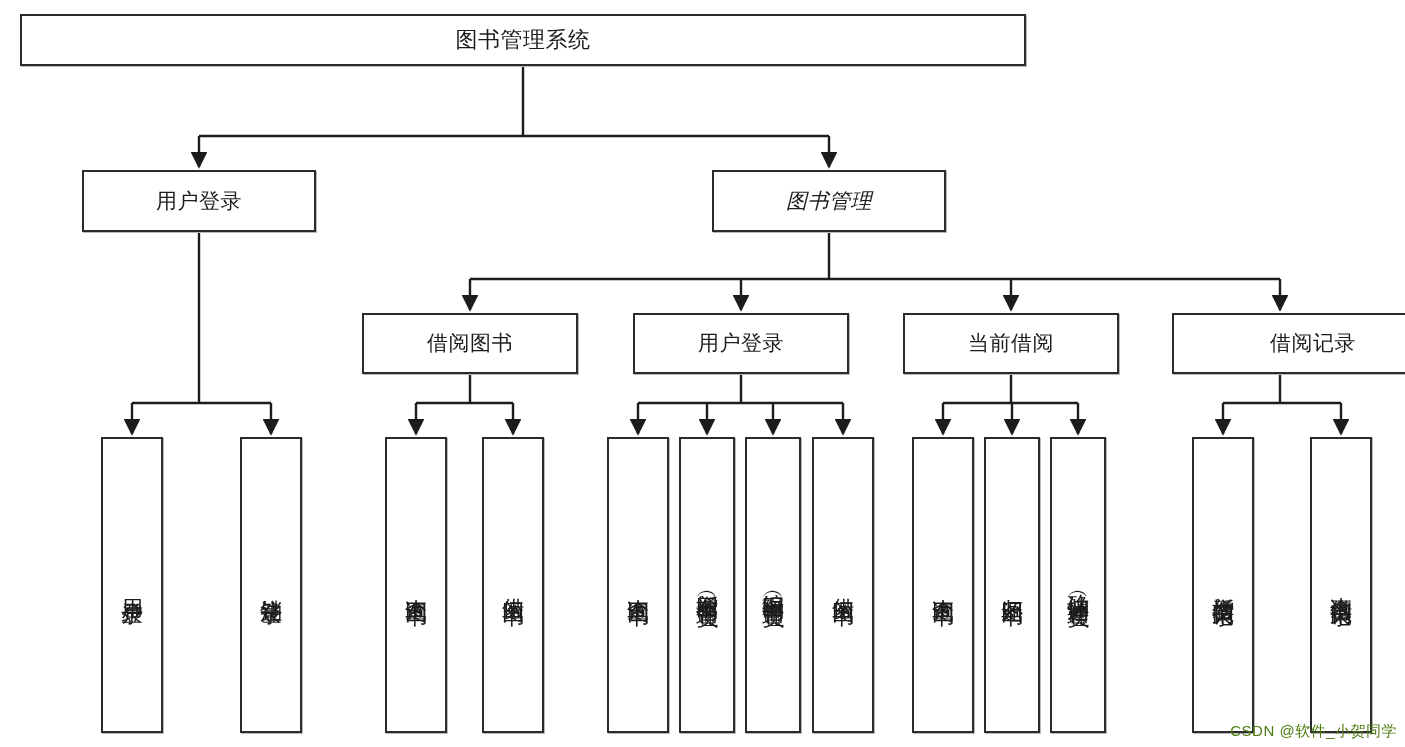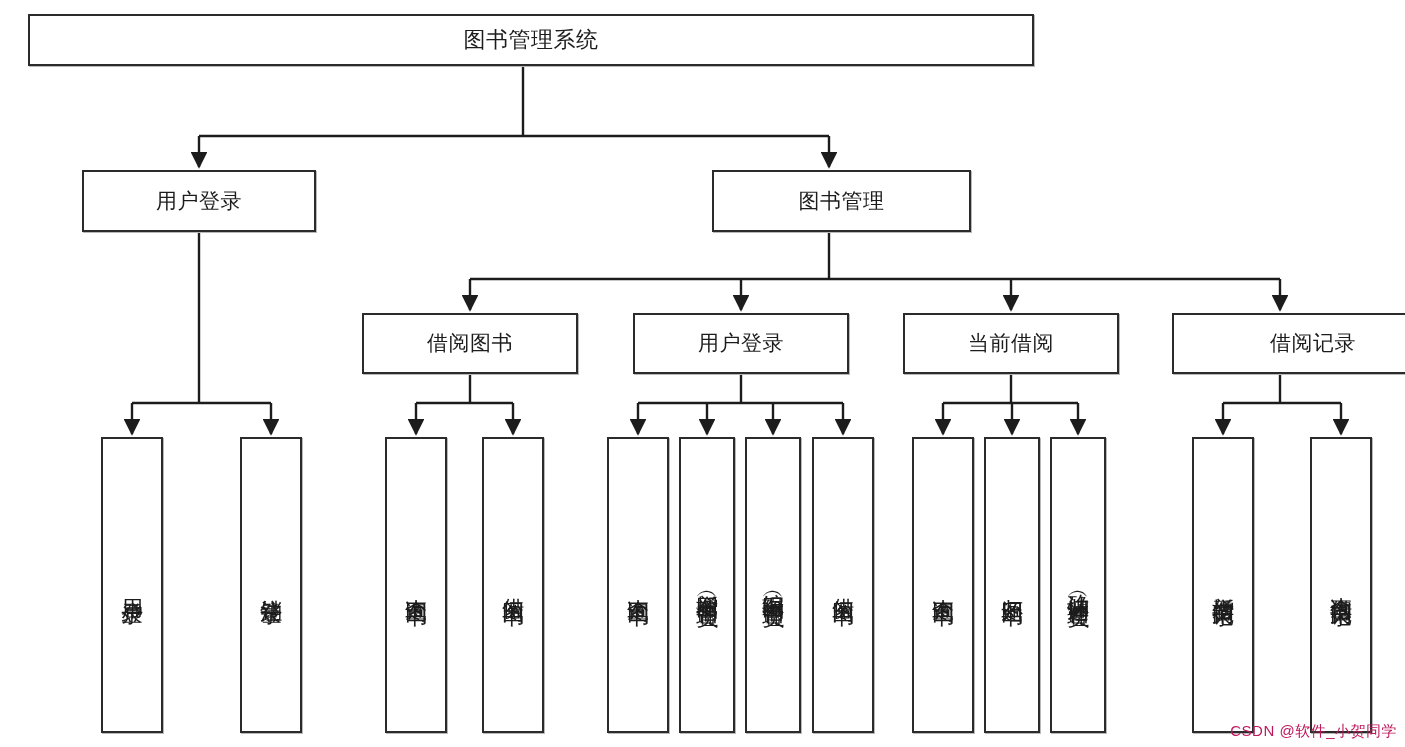--- a/index.html
+++ b/index.html
@@ -62,21 +62,21 @@
     font-size: 22px;
     line-height: 1.02;
     letter-spacing: 2px;
     white-space: nowrap;
   }
   .watermark {
     position: absolute;
     right: 8px;
     bottom: 6px;
     font-size: 15px;
-    color: #be185d;
+    color: #4d7c0f;
     white-space: nowrap;
     letter-spacing: 0.5px;
   }
 </style>
 </head>
 <body>
 
 <div id="canvas">
 
   <svg id="wires" viewBox="0 0 1405 747" width="1405" height="747" aria-hidden="true">
@@ -116,27 +116,27 @@
         <path d="M 1012 403 L 1012 434" marker-end="url(#arrow)"></path>
         <path d="M 1078 403 L 1078 434" marker-end="url(#arrow)"></path>
         <path d="M 1280 374 L 1280 403"></path>
         <path d="M 1223 403 L 1341 403"></path>
         <path d="M 1223 403 L 1223 434" marker-end="url(#arrow)"></path>
         <path d="M 1341 403 L 1341 434" marker-end="url(#arrow)"></path>
       </g>
   </svg>
 
   <div id="nodes">
-      <div class="node horiz root" style="left: 20px; top: 14px; width: 1006px; height: 52px; margin-left: 8px;">
+      <div class="node horiz root" style="left: 20px; top: 14px; width: 1006px; height: 52px;">
         <span class="label">图书管理系统</span>
       </div>
       <div class="node horiz" style="left: 82px; top: 170px; width: 234px; height: 62px;">
         <span class="label">用户登录</span>
       </div>
-      <div class="node horiz" style="left: 712px; top: 170px; width: 259px; height: 62px;">
+      <div class="node horiz" style="left: 712px; top: 170px; width: 234px; height: 62px; font-style: italic;">
         <span class="label">图书管理</span>
       </div>
       <div class="node horiz" style="left: 362px; top: 313px; width: 216px; height: 61px;">
         <span class="label">借阅图书</span>
       </div>
       <div class="node horiz" style="left: 633px; top: 313px; width: 216px; height: 61px;">
         <span class="label">用户登录</span>
       </div>
       <div class="node horiz" style="left: 903px; top: 313px; width: 216px; height: 61px;">
         <span class="label">当前借阅</span>

